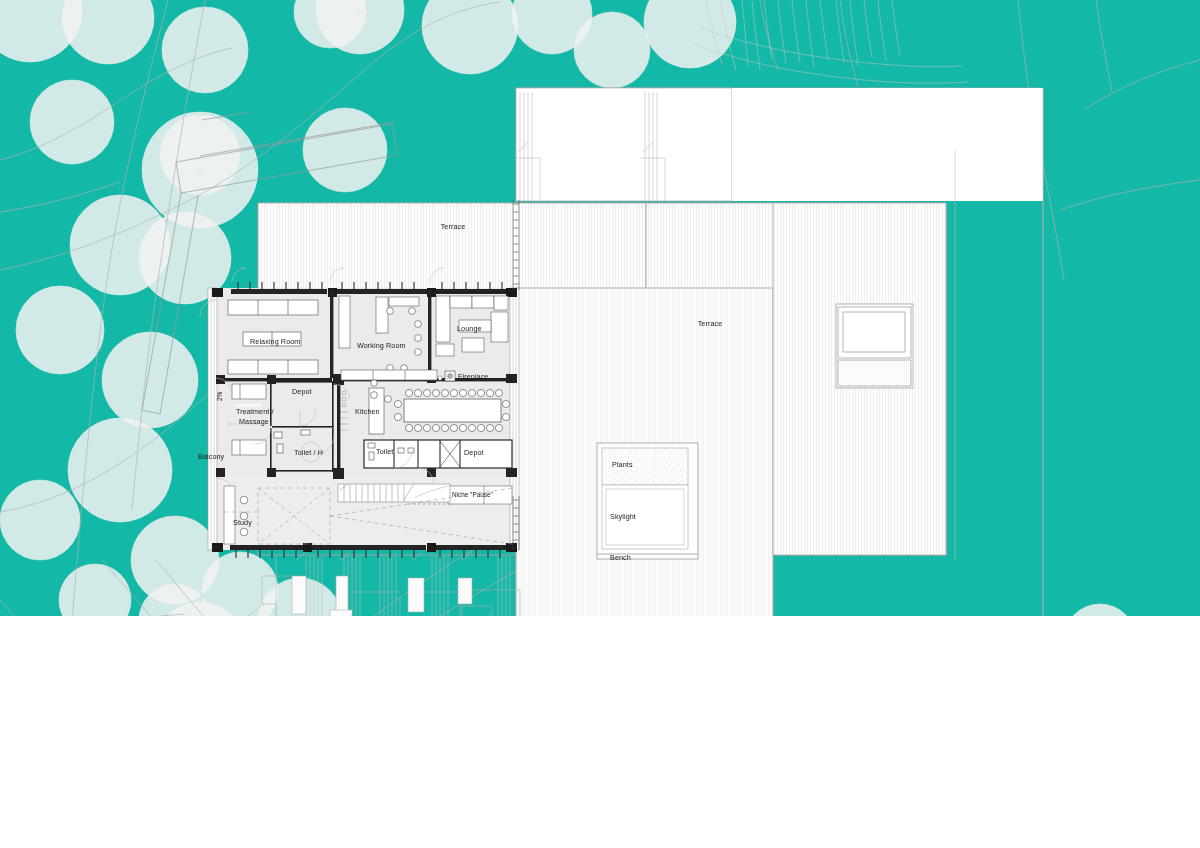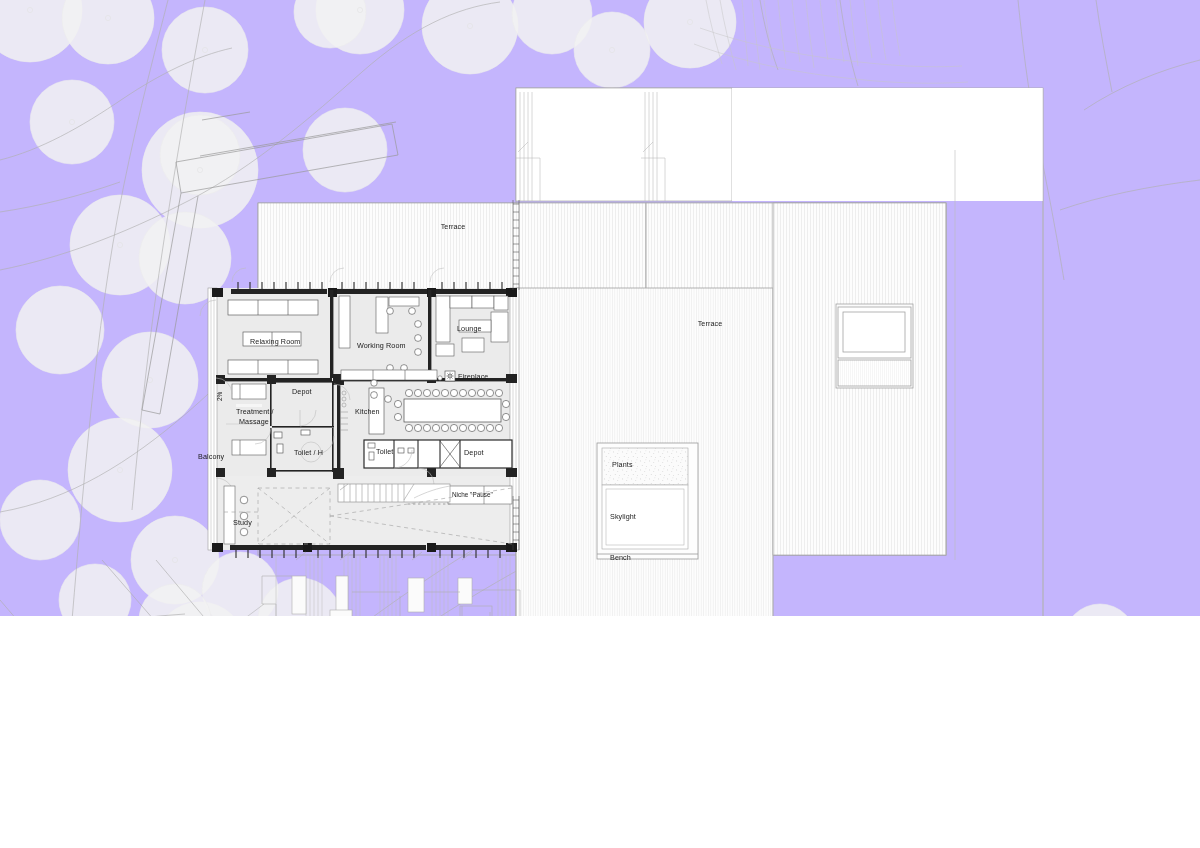--- a/index.html
+++ b/index.html
@@ -8,21 +8,21 @@
     padding: 0;
     background: #ffffff;
   }
   body {
     font-family: "Liberation Sans", sans-serif;
   }
   #plan-root {
     position: relative;
     width: 1200px;
     height: 616px;
-    background: #c4b5fd;
+    background: #14b8a6;
     overflow: hidden;
     text-align: right;
   }
   #plan-svg {
     position: absolute;
     top: 0;
     left: 0;
     width: 1200px;
     height: 848px;
     display: block;

